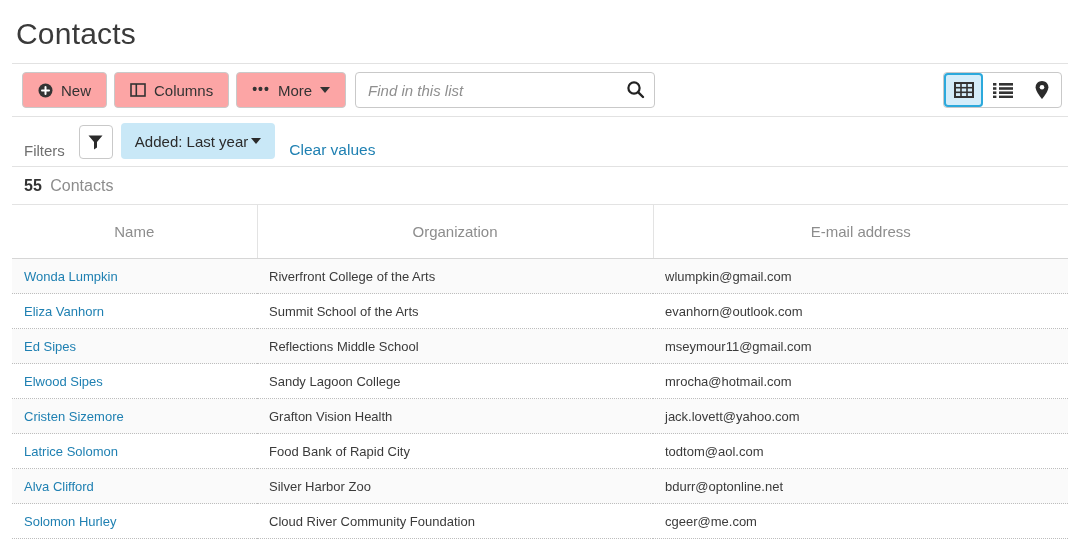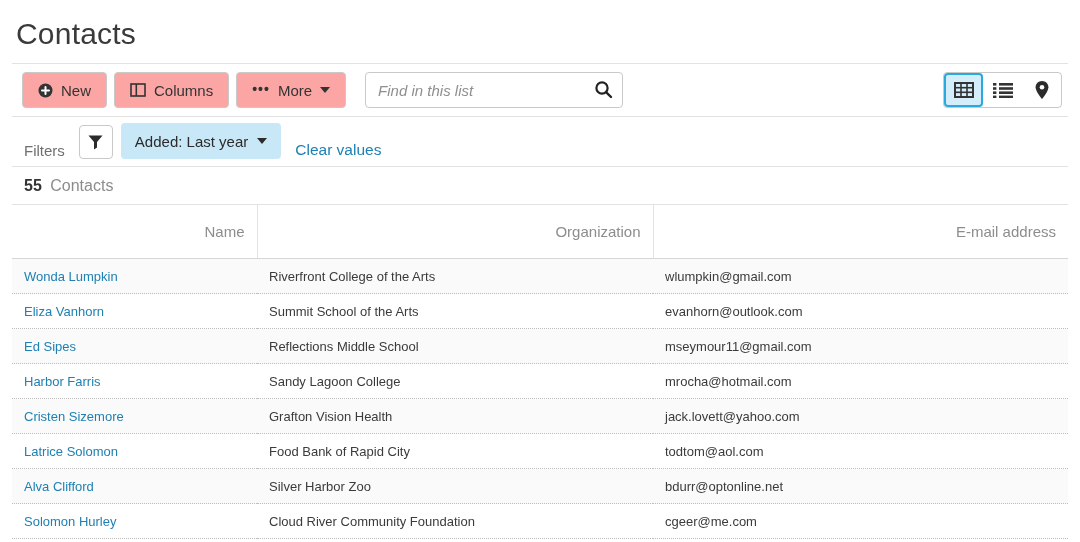--- a/index.html
+++ b/index.html
@@ -38,21 +38,21 @@
     border: 1px solid #c9c9c9;
     border-radius: 4px;
     font-size: 15px;
     color: #333;
     cursor: pointer;
     white-space: nowrap;
   }
   .dots { letter-spacing: 1px; font-weight: bold; font-size: 14px; position: relative; top: -1px; }
   .caret { width: 10px; height: 6px; display: inline-block; }
 
-  .searchbox { position: relative; width: 258px; height: 36px; margin-left: 12px; }
+  .searchbox { position: relative; width: 300px; height: 36px; margin-left: 2px; }
   .searchbox input {
     width: 100%; height: 100%;
     border: 1px solid #c9c9c9;
     border-radius: 4px;
     padding: 0 38px 0 12px;
     font-size: 15px;
     font-family: "Liberation Sans", sans-serif;
     color: #333;
     outline: none;
   }
@@ -92,21 +92,21 @@
   .filters-label { color: #6f6f6f; font-size: 15px; margin-right: 14px; }
   .icon-btn {
     width: 34px; height: 34px;
     display: flex; align-items: center; justify-content: center;
     border: 1px solid #c9c9c9; border-radius: 4px; background: #fff;
     cursor: pointer;
   }
   .filter-chip {
     display: inline-flex;
     align-items: center;
-    gap: 9px;
+    gap: 3px;
     height: 36px;
     margin-left: 8px;
     padding: 0 14px;
     background: #c9e8f7;
     border: none;
     border-radius: 4px;
     font-size: 15px;
     color: #2b2b2b;
     cursor: pointer;
   }
@@ -123,21 +123,21 @@
   .count-num { font-weight: bold; color: #333; }
   .count-noun { color: #8c8c8c; margin-left: 4px; }
 
   
   table.contacts {
     width: 100%;
     border-collapse: collapse;
     border-top: 1px solid #e3e3e3;
   }
   table.contacts th {
-    text-align: right;
+    text-align: center;
     font-weight: normal;
     color: #8d8d8d;
     font-size: 15px;
     padding: 18px 12px;
     height: 49px;
     border-bottom: 1px solid #d6d6d6;
   }
   table.contacts th + th { border-left: 1px solid #e3e3e3; }
   table.contacts th:nth-child(1) { width: 245px; }
   table.contacts th:nth-child(2) { width: 396px; }
@@ -296,21 +296,21 @@
   <tr>
     <td>
       <a class="contact-link" href="#">Ed Sipes</a>
     </td>
     <td>Reflections Middle School</td>
     <td>mseymour11@gmail.com</td>
   </tr>
 
   <tr>
     <td>
-      <a class="contact-link" href="#">Harbor Farris</a>
+      <a class="contact-link" href="#">Elwood Sipes</a>
     </td>
     <td>Sandy Lagoon College</td>
     <td>mrocha@hotmail.com</td>
   </tr>
 
   <tr>
     <td>
       <a class="contact-link" href="#">Cristen Sizemore</a>
     </td>
     <td>Grafton Vision Health</td>

